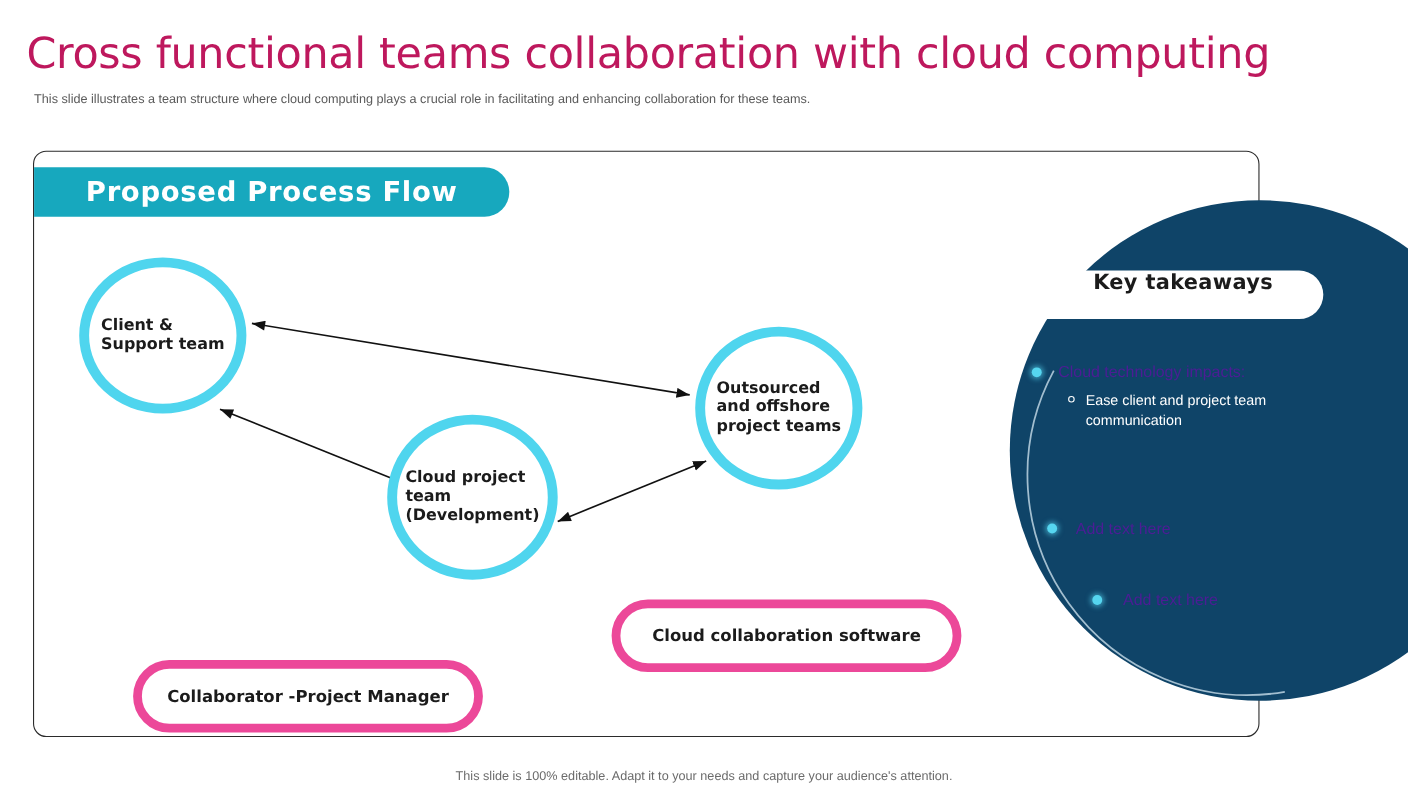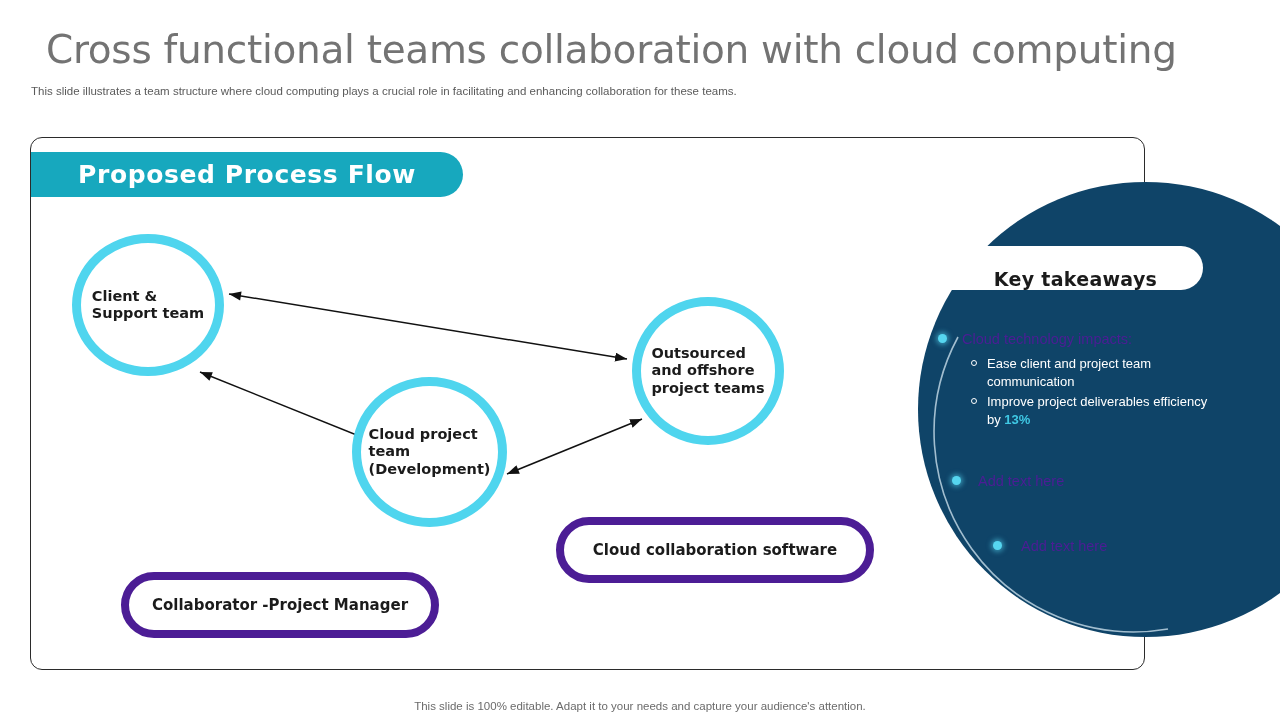--- a/index.html
+++ b/index.html
@@ -11,25 +11,25 @@
     height: 720px;
     background: #ffffff;
     font-family: "Liberation Sans", sans-serif;
     overflow: hidden;
     position: relative;
   }
 
   
   #slide-title {
     position: absolute;
-    left: 46px;
+    left: 24px;
     top: 27px;
     font-size: 39px;
     font-weight: 400;
-    color: #737373;
+    color: #be185d;
     letter-spacing: -0.3px;
     white-space: nowrap;
     font-family: "DejaVu Sans", sans-serif;
   }
   #slide-subtitle {
     position: absolute;
     left: 31px;
     top: 85px;
     font-size: 11.5px;
     color: #5a5a5a;
@@ -101,31 +101,32 @@
   }
   .flow-circle .node-label { position: static; }
 
   #circle-client      { left: 72px;  top: 234px; width: 152px; height: 142px; font-size: 14.5px; }
   #circle-outsourced  { left: 632px; top: 297px; width: 152px; height: 148px; font-size: 14.5px; }
   #circle-clouddev    { left: 352px; top: 377px; width: 155px; height: 150px; font-size: 14.5px; }
 
   
   .flow-pill {
     position: absolute;
-    border: 8px solid #4c1d95;
+    border: 8px solid #ec4899;
     background: #ffffff;
     border-radius: 40px;
     box-sizing: border-box;
     display: flex;
     align-items: center;
     justify-content: center;
     font-size: 15px;
     font-weight: bold;
     color: #1b1b1b;
     font-family: "DejaVu Sans", sans-serif;
+    margin-top: 28px;
   }
   #pill-software   { left: 556px; top: 517px; width: 318px; height: 66px; }
   #pill-manager    { left: 121px; top: 572px; width: 318px; height: 66px; }
   #takeaways-accent-bar {
     position: absolute;
     left: 1272px;
     top: 232px;
     width: 9px;
     height: 350px;
     background: #3FC8E4;
@@ -149,21 +150,21 @@
   }
   #takeaways-title-pill {
     position: absolute;
     left: 948px;
     top: 246px;
     width: 255px;
     height: 44px;
     background: #ffffff;
     border-radius: 0 22px 22px 0;
     display: flex;
-    align-items: flex-end;
+    align-items: flex-start;
     justify-content: center;
     font-size: 19px;
     font-weight: bold;
     color: #1b1b1b;
     letter-spacing: 0.3px;
     font-family: "DejaVu Sans", sans-serif;
   }
 
   .takeaway-dot {
     position: absolute;
@@ -291,19 +292,18 @@
 </div>
 
 <div id="dot-1" class="takeaway-dot"></div>
 <div id="dot-2" class="takeaway-dot"></div>
 <div id="dot-3" class="takeaway-dot"></div>
 
 <div id="takeaway-head-1" class="takeaway-text">Cloud technology impacts:</div>
 
 <ul id="takeaway-sublist">
   <li>Ease client and project team communication</li>
-  <li><span>Improve project deliverables efficiency by </span><span class="highlight-metric">13%</span></li>
 </ul>
 
 <div id="takeaway-text-2" class="takeaway-text">Add text here</div>
 <div id="takeaway-text-3" class="takeaway-text">Add text here</div>
 
 <div id="slide-footer">This slide is 100% editable. Adapt it to your needs and capture your audience's attention.</div>
 
 </body></html>

